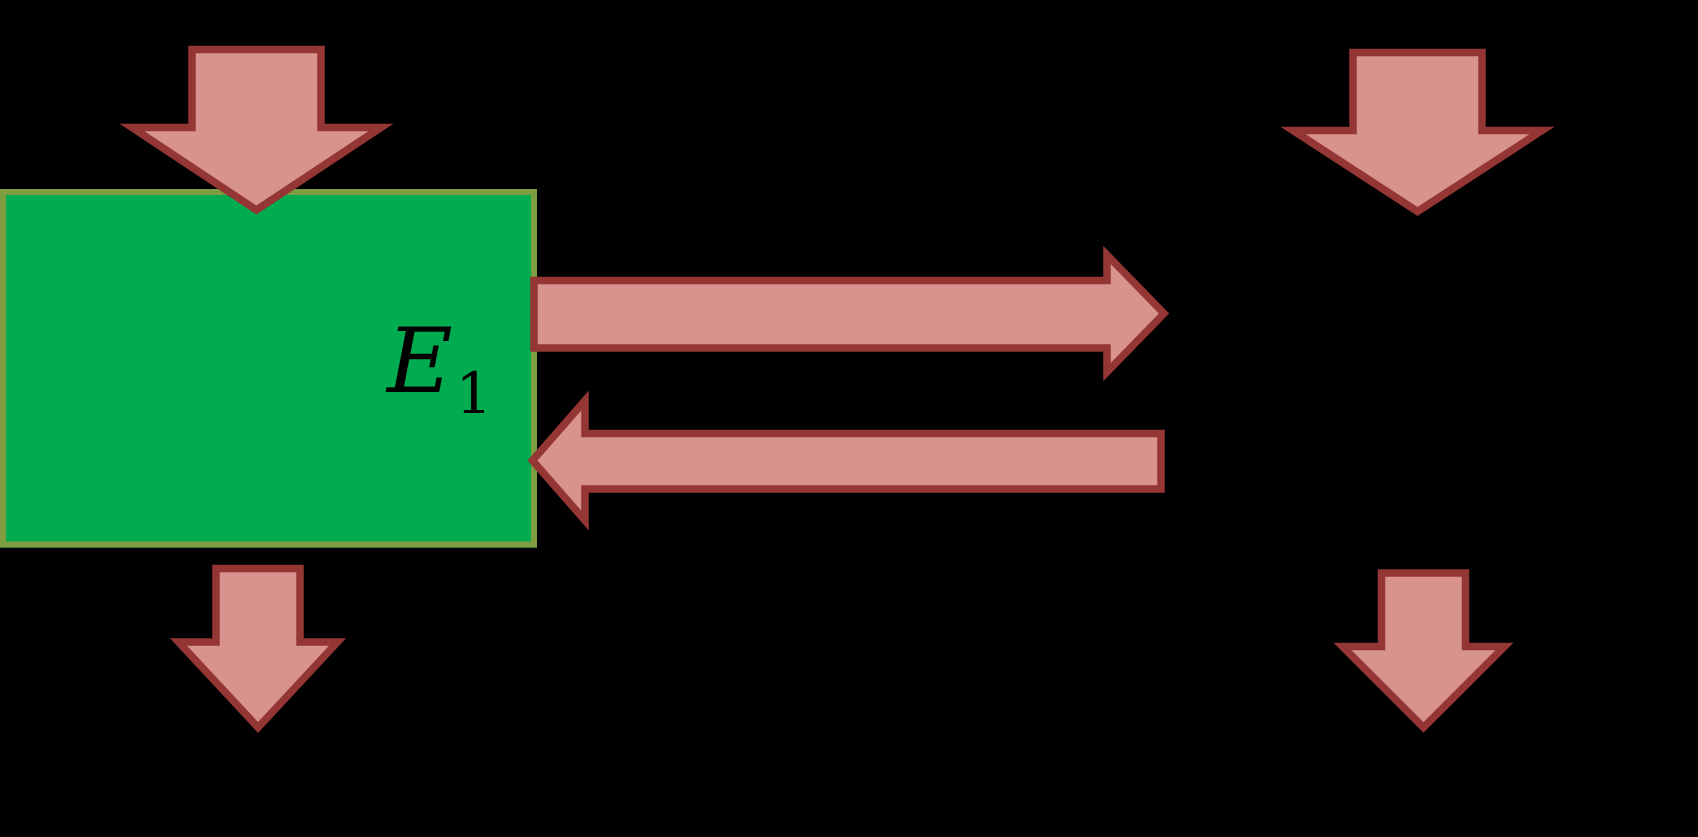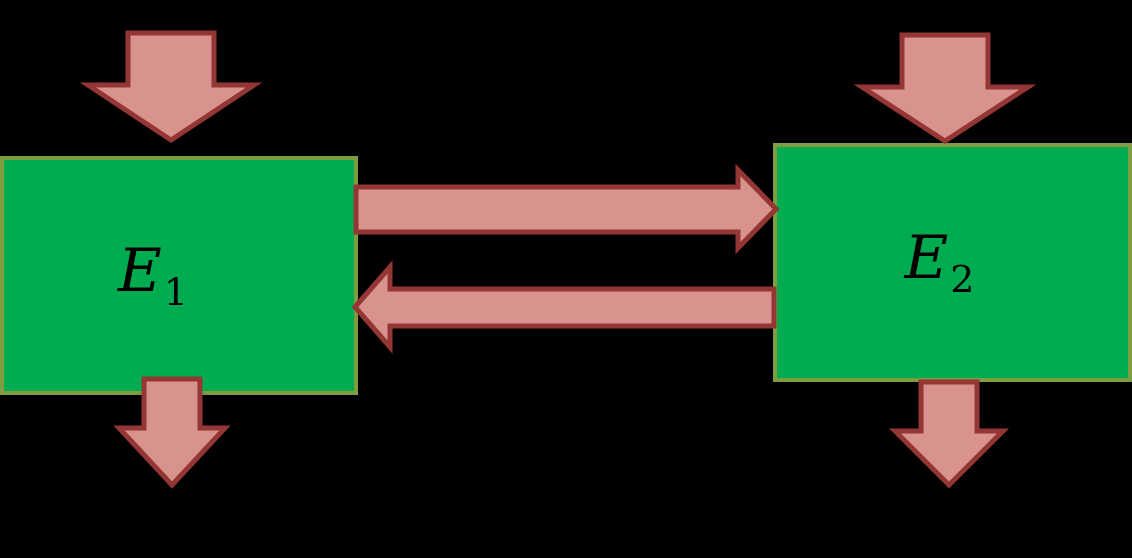--- a/index.html
+++ b/index.html
@@ -18,21 +18,21 @@
   .node {
     position: absolute;
     box-sizing: border-box;
     background: var(--node-fill, #00AC4F);
     border: 4px solid var(--node-border, #7E9D40);
     display: flex;
     align-items: center;
     justify-content: center;
     z-index: 1;
   }
-  .node-e1 { left: 0;     top: 156px; width: 358px; height: 239px; }
+  .node-e1 { left: 0;     top: 126px; width: 358px; height: 239px; justify-content: flex-end; }
   .node-e2 { left: 773px; top: 143px; width: 359px; height: 239px; }
   .node-label {
     font-family: "DejaVu Serif", serif;
     font-style: italic;
     font-size: 60px;
     line-height: 1;
     color: var(--label-color, #000000);
     white-space: nowrap;
   }
   .node-e1 .node-label { transform: translateX(-26px); }
@@ -63,25 +63,20 @@
 <body>
 
 <div class="stage">
 
   <div class="node node-e1">
     <div class="node-label">
       <span class="base">E</span><span class="sub">1</span>
     </div>
   </div>
 
-  <div class="node node-e2">
-    <div class="node-label">
-      <span class="base">E</span><span class="sub">2</span>
-    </div>
-  </div>
 
   <svg class="arrows" viewBox="0 0 1132 558" xmlns="http://www.w3.org/2000/svg">
 
     <polygon class="block-arrow" points="128,33 214,33 214,85 254,85 171,140 88,85 128,85"></polygon>
 
     <polygon class="block-arrow" points="902,35 988,35 988,87 1028,87 945,141 862,87 902,87"></polygon>
 
     <polygon class="block-arrow" points="356,187 738,187 738,170 776,209 738,248 738,232 356,232"></polygon>
 
     <polygon class="block-arrow" points="774,289 390,289 390,267 355,307 390,347 390,326 774,326"></polygon>

